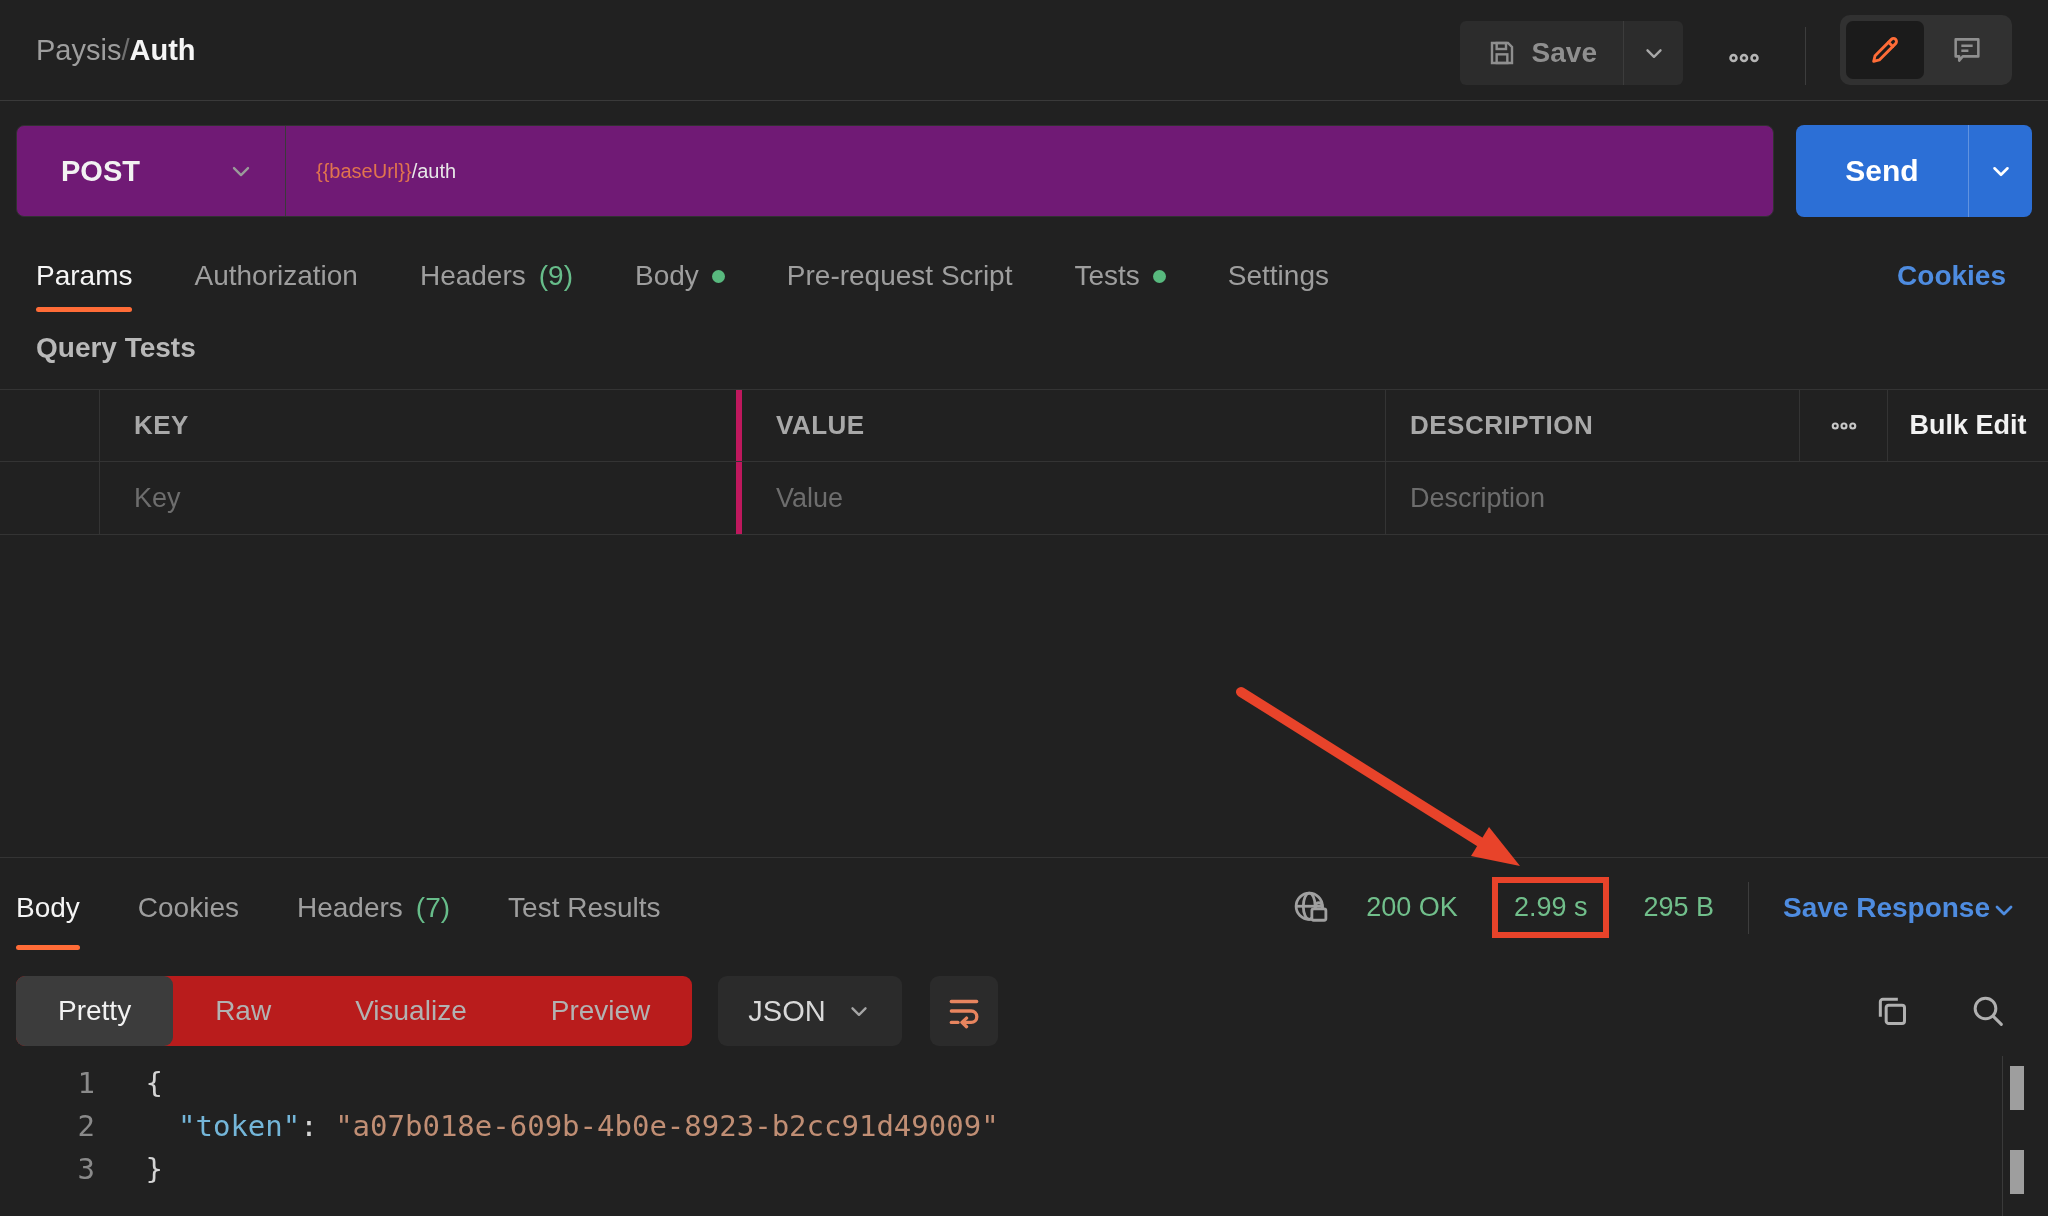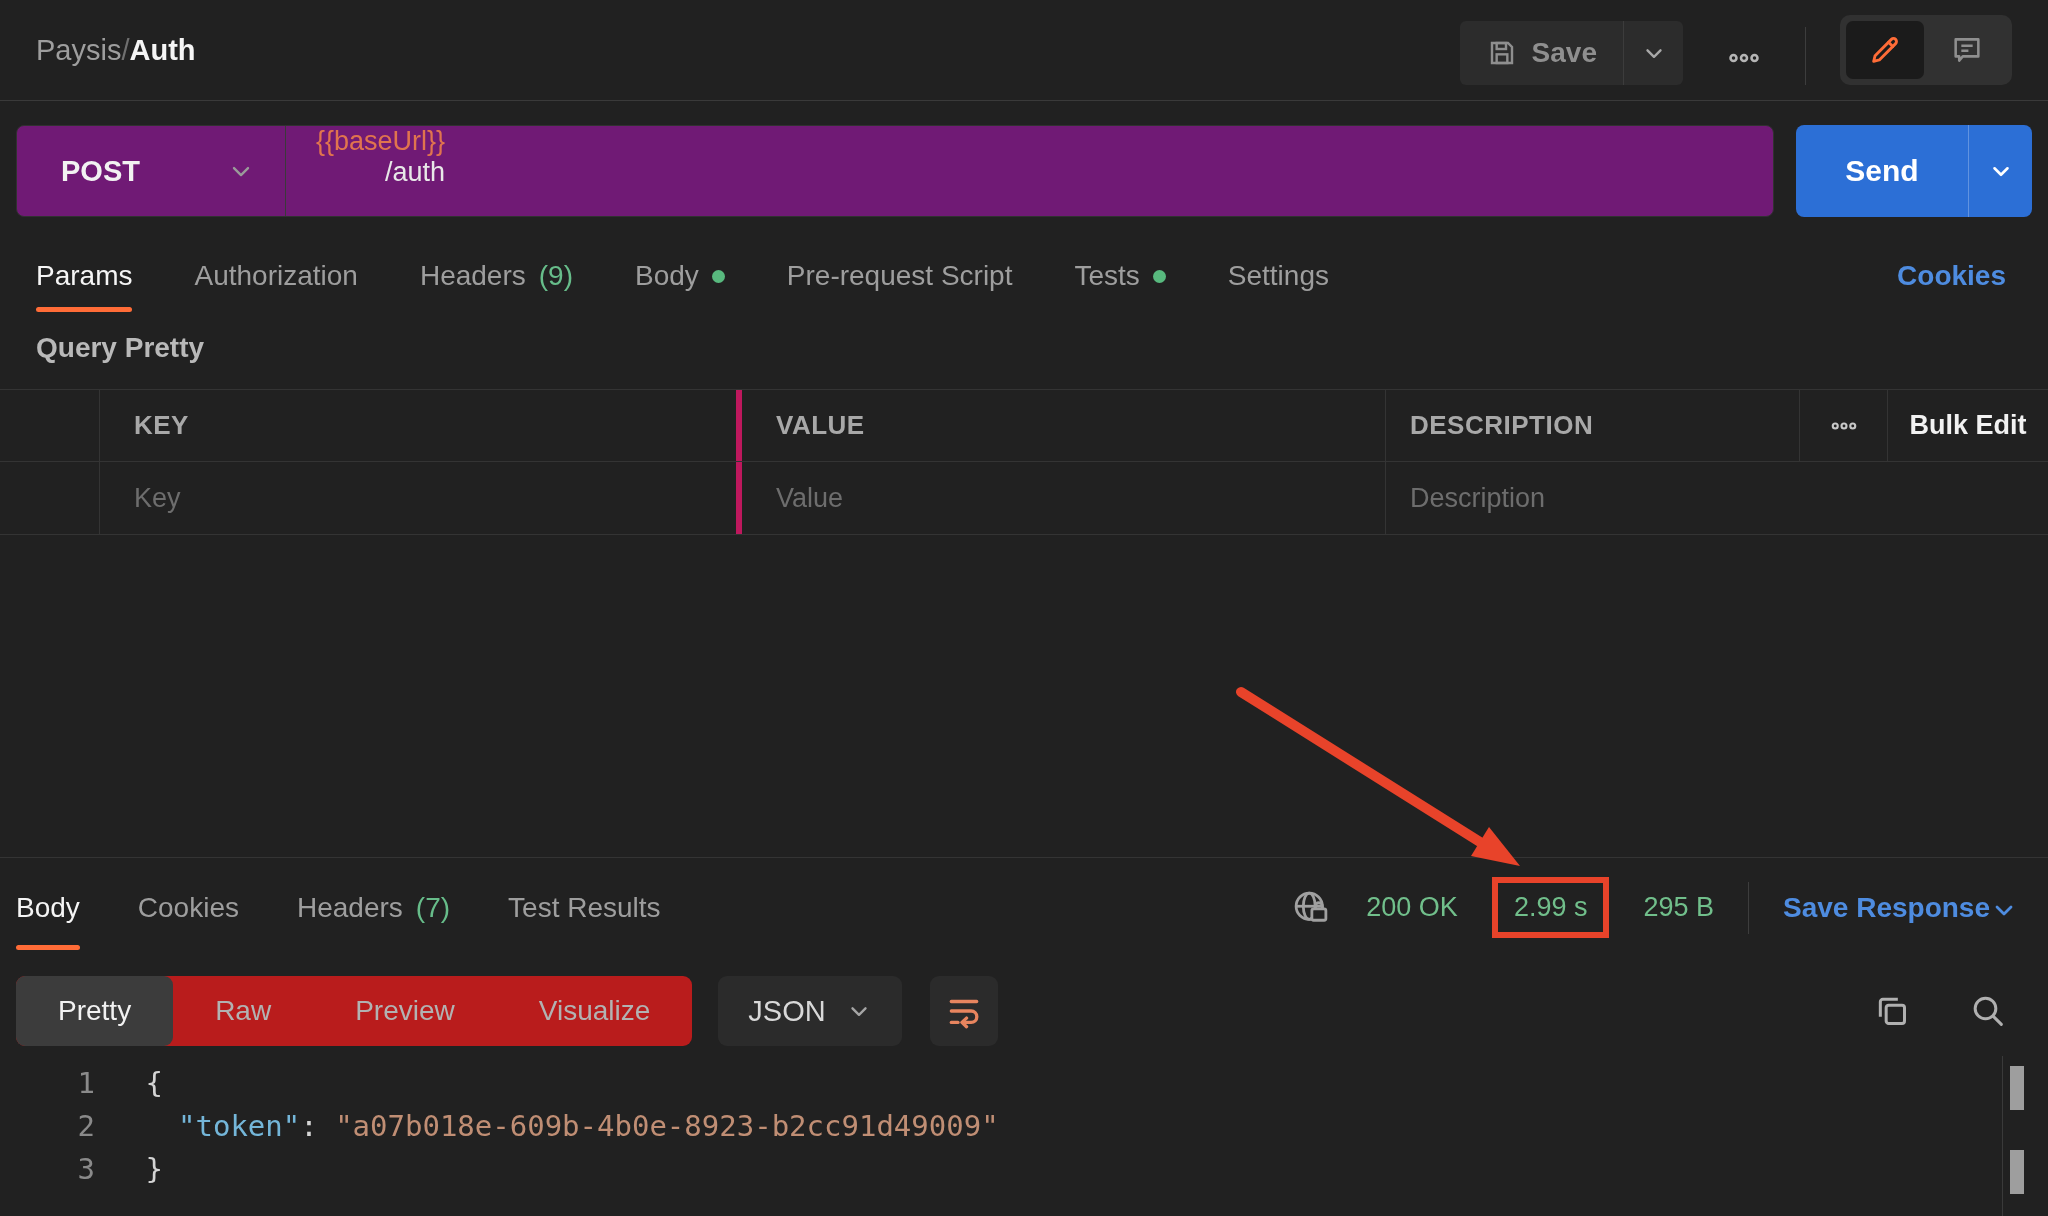--- a/index.html
+++ b/index.html
@@ -33,21 +33,21 @@
   .toggle { width: 78px; height: 58px; border-radius: 7px; display: flex; align-items: center; justify-content: center; color: #8f8f8f; }
   .toggle.active { background: #1b1b1b; color: #ff6c37; }
 
   
   .urlbar { position: absolute; top: 125px; left: 16px; right: 16px; height: 92px; display: flex; gap: 22px; }
   .url-box { flex: 1; background: #701a75; border: 1px solid #313131; border-radius: 8px; display: flex; align-items: stretch; overflow: hidden; }
   .method { width: 268px; display: flex; align-items: center; padding: 0 30px 0 44px; }
   .method-label { font-weight: 700; font-size: 29px; color: #f2f2f2; }
   .method-caret { margin-left: auto; color: #9a9a9a; }
   .method-divider { width: 1px; background: #3a3a3a; }
-  .url-text { display: flex; align-items: flex-end; padding-left: 30px; font-size: 27px; flex-direction: column; }
+  .url-text { display: flex; align-items: center; padding-left: 30px; font-size: 20px; }
   .url-var { color: #e0744e; }
   .url-path { color: #e8e8e8; }
   .send-split { width: 236px; background: #2c6fd6; border-radius: 8px; display: flex; align-items: stretch; color: #ffffff; }
   .send-main { flex: 1; display: flex; align-items: center; justify-content: center; font-size: 30px; font-weight: 700; }
   .send-caret { width: 64px; border-left: 1px solid rgba(255,255,255,0.25); display: flex; align-items: center; justify-content: center; }
 
   
   .req-tabs { position: absolute; top: 240px; left: 0; right: 0; height: 72px; display: flex; align-items: center; padding: 0 36px; }
   .tab { font-size: 28px; color: #9e9e9e; position: relative; display: flex; align-items: center; gap: 13px; height: 72px; margin-right: 62px; cursor: default; }
   .tab.active { color: #f5f5f5; }
@@ -222,21 +222,21 @@
   <div class="tab">
     <span>Tests</span>
     <span class="dot"></span>
   </div>
   <div class="tab">
     <span>Settings</span>
   </div>
   <div class="cookies-link">Cookies</div>
 </div>
 
-<div class="section-title">Query Pretty</div>
+<div class="section-title">Query Tests</div>
 
 <div class="ptable">
   <div class="trow thead">
     <div class="c0"></div>
     <div class="ckey">KEY</div>
     <div class="cval">VALUE</div>
     <div class="cdesc bordered">DESCRIPTION</div>
     <div class="cmore">
       <span>
         <svg width="30" height="30" viewBox="0 0 24 24" fill="none" stroke="currentColor" stroke-width="1.7">
@@ -298,22 +298,22 @@
           </svg>
       </span>
     </span>
   </div>
 </div>
 
 <div class="resp-toolbar">
   <div class="seg">
     <div class="seg-item active">Pretty</div>
     <div class="seg-item">Raw</div>
+    <div class="seg-item">Visualize</div>
     <div class="seg-item">Preview</div>
-    <div class="seg-item">Visualize</div>
   </div>
   <div class="fmt-select">
     <span>JSON</span>
     <span class="caret">
       <svg width="26" height="26" viewBox="0 0 24 24" fill="none" stroke="currentColor" stroke-width="2.2" stroke-linecap="round" stroke-linejoin="round">
           <path d="M6 9.5 l6 6 6-6"></path>
         </svg>
     </span>
   </div>
   <div class="wrap-btn">

